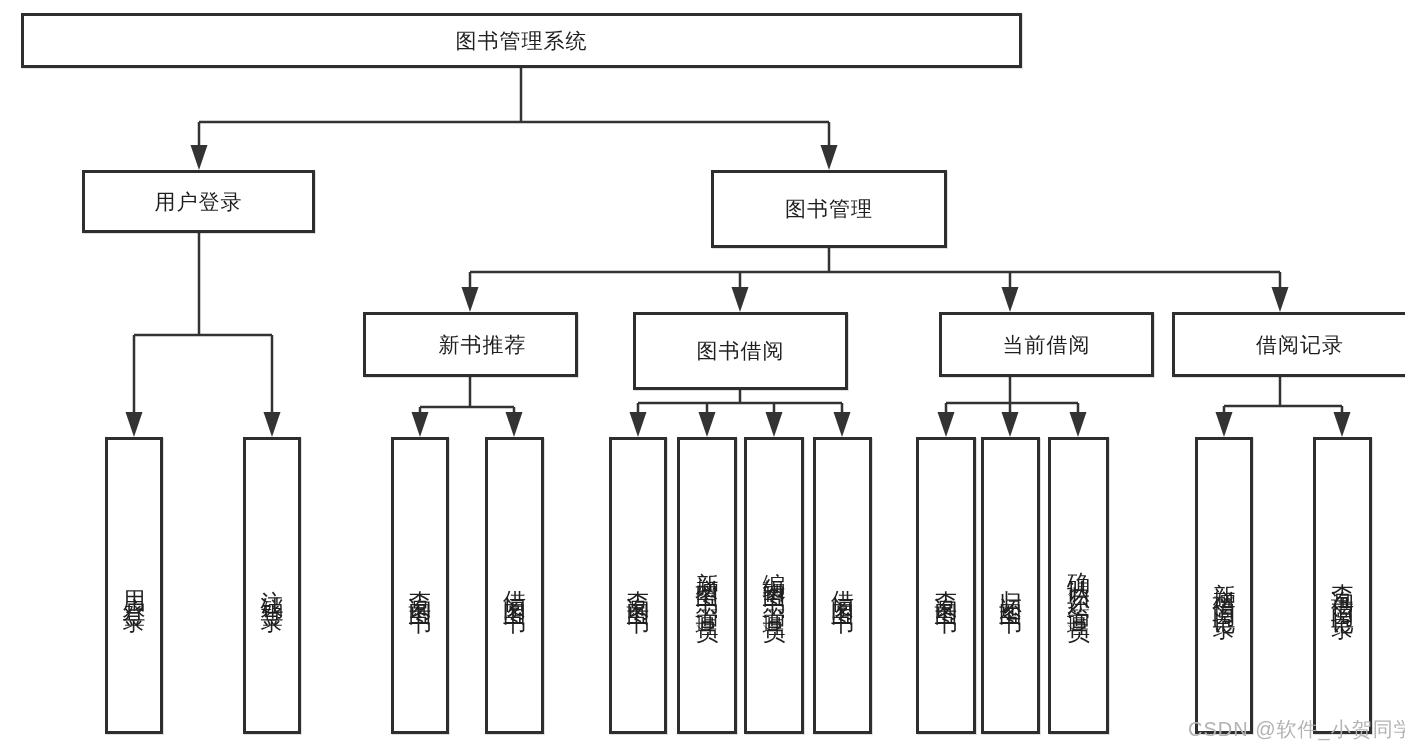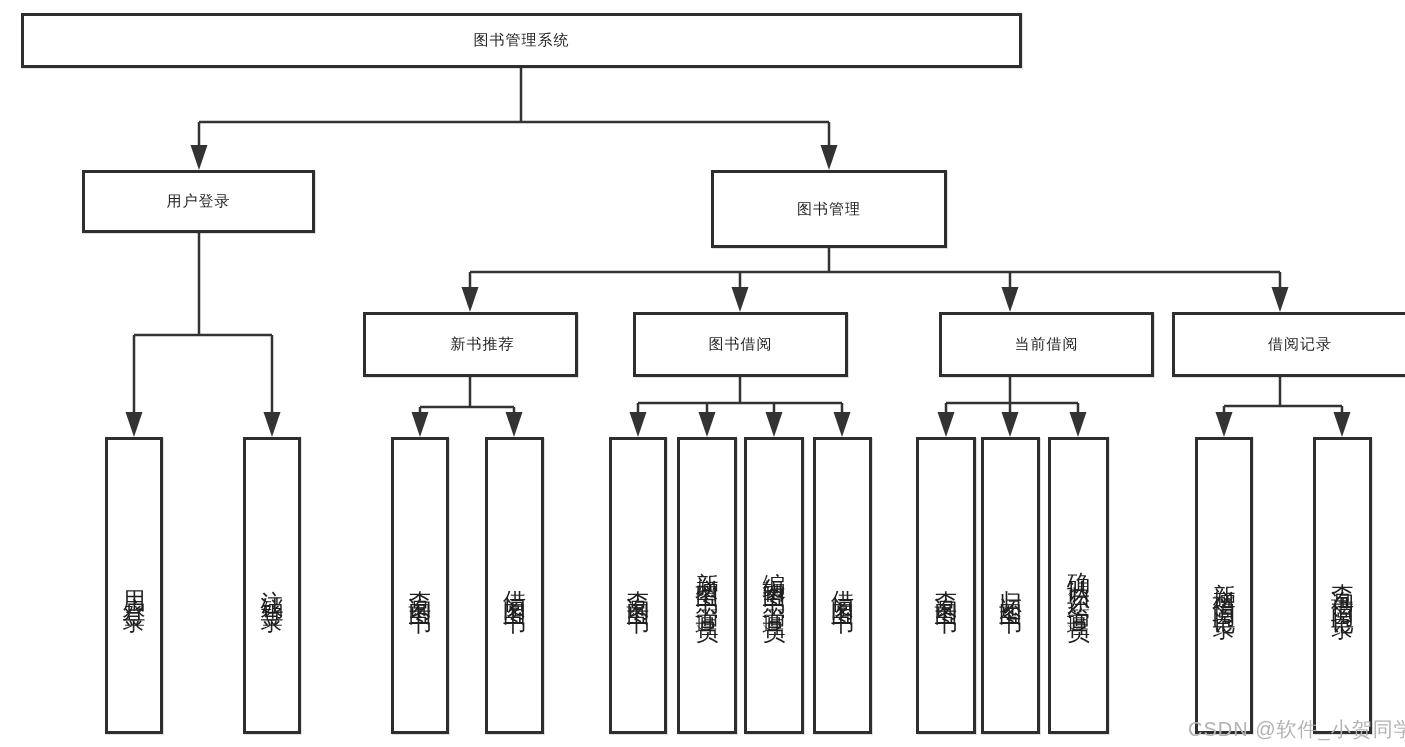--- a/index.html
+++ b/index.html
@@ -4,37 +4,37 @@
 <style>
   html,body{margin:0;padding:0;background:#ffffff;}
   #canvas{
     position:relative;width:1405px;height:747px;background:#ffffff;overflow:hidden;
     font-family:"Liberation Sans","DejaVu Sans",sans-serif;color:#1f1f1f;
   }
   #wires{position:absolute;left:0;top:0;width:1405px;height:747px;}
   .node{
     position:absolute;box-sizing:border-box;background:#ffffff;
     border:3px solid #2e2e2e;display:flex;align-items:center;justify-content:center;
-    font-size:15px;letter-spacing:1px;white-space:nowrap;
+    font-size:21px;letter-spacing:1px;white-space:nowrap;
     box-shadow:1px 1px 0 rgba(0,0,0,0.12);
   }
   .leaf{
     position:absolute;box-sizing:border-box;background:#ffffff;
     border:3px solid #2e2e2e;display:flex;align-items:center;justify-content:center;
     top:437px;height:297px;box-shadow:1px 1px 0 rgba(0,0,0,0.12);
   }
   .leaf span{
     writing-mode:vertical-rl;text-orientation:mixed;
     font-size:23px;letter-spacing:7px;line-height:1;color:#1f1f1f;
   }
   .box-root{left:21px;top:13px;width:1001px;height:55px;}
   .box-login{left:82px;top:170px;width:233px;height:63px;}
   .box-mgmt{left:711px;top:170px;width:236px;height:78px;}
   .box-rec{left:363px;top:312px;width:215px;height:65px;padding-left:24px;}
-  .box-borrow{left:633px;top:312px;width:215px;height:65px;}
+  .box-borrow{left:633px;top:312px;width:215px;height:78px;}
   .box-current{left:903px;top:312px;width:215px;height:65px;margin-left:36px;}
   .box-record{left:1172px;top:312px;width:256px;height:65px;}
   .lf-1{left:105px;width:58px;}
   .lf-2{left:243px;width:58px;}
   .lf-3{left:391px;width:58px;}
   .lf-4{left:485px;width:59px;}
   .lf-5{left:609px;width:58px;}
   .lf-6{left:677px;width:60px;}
   .lf-7{left:744px;width:60px;}
   .lf-8{left:813px;width:59px;}

